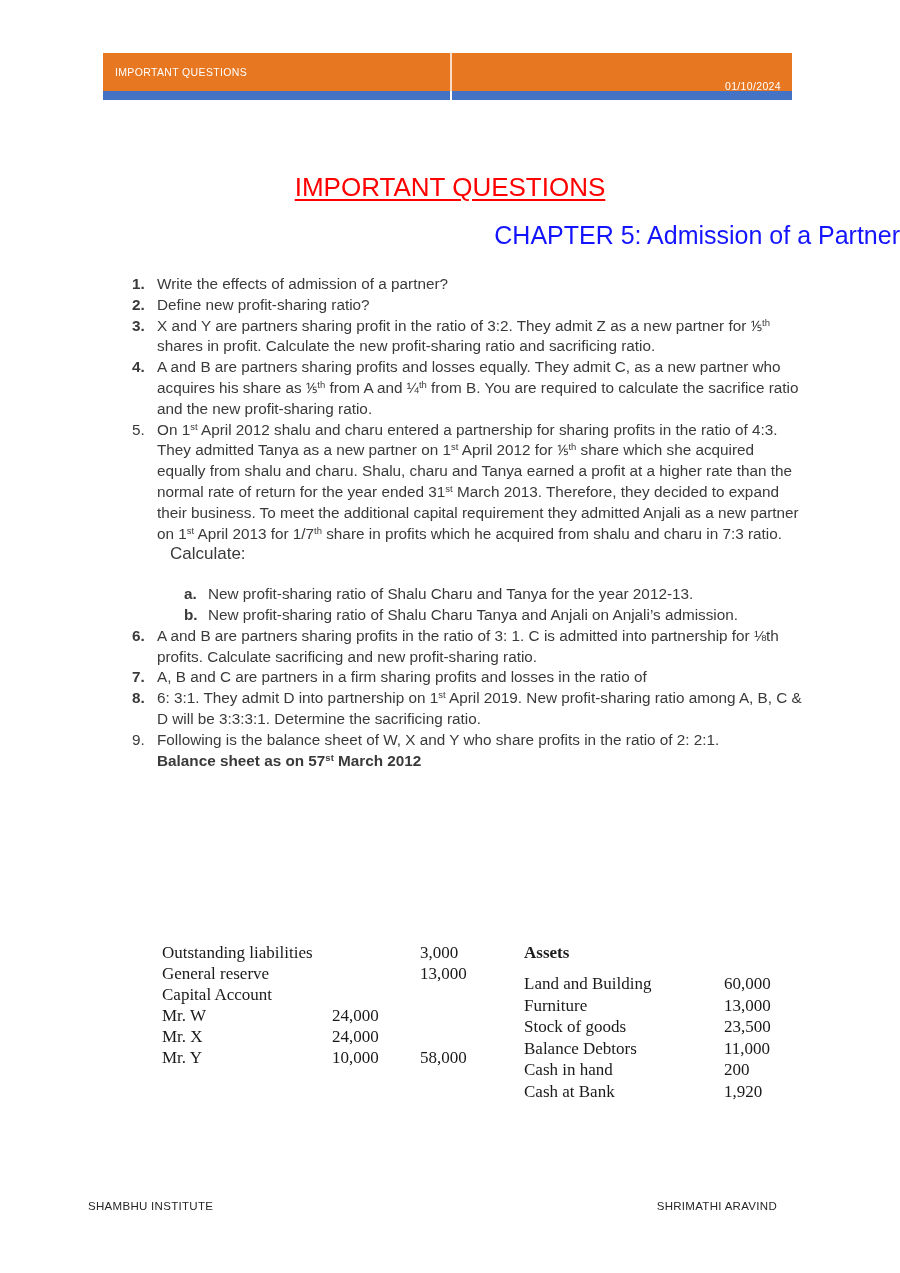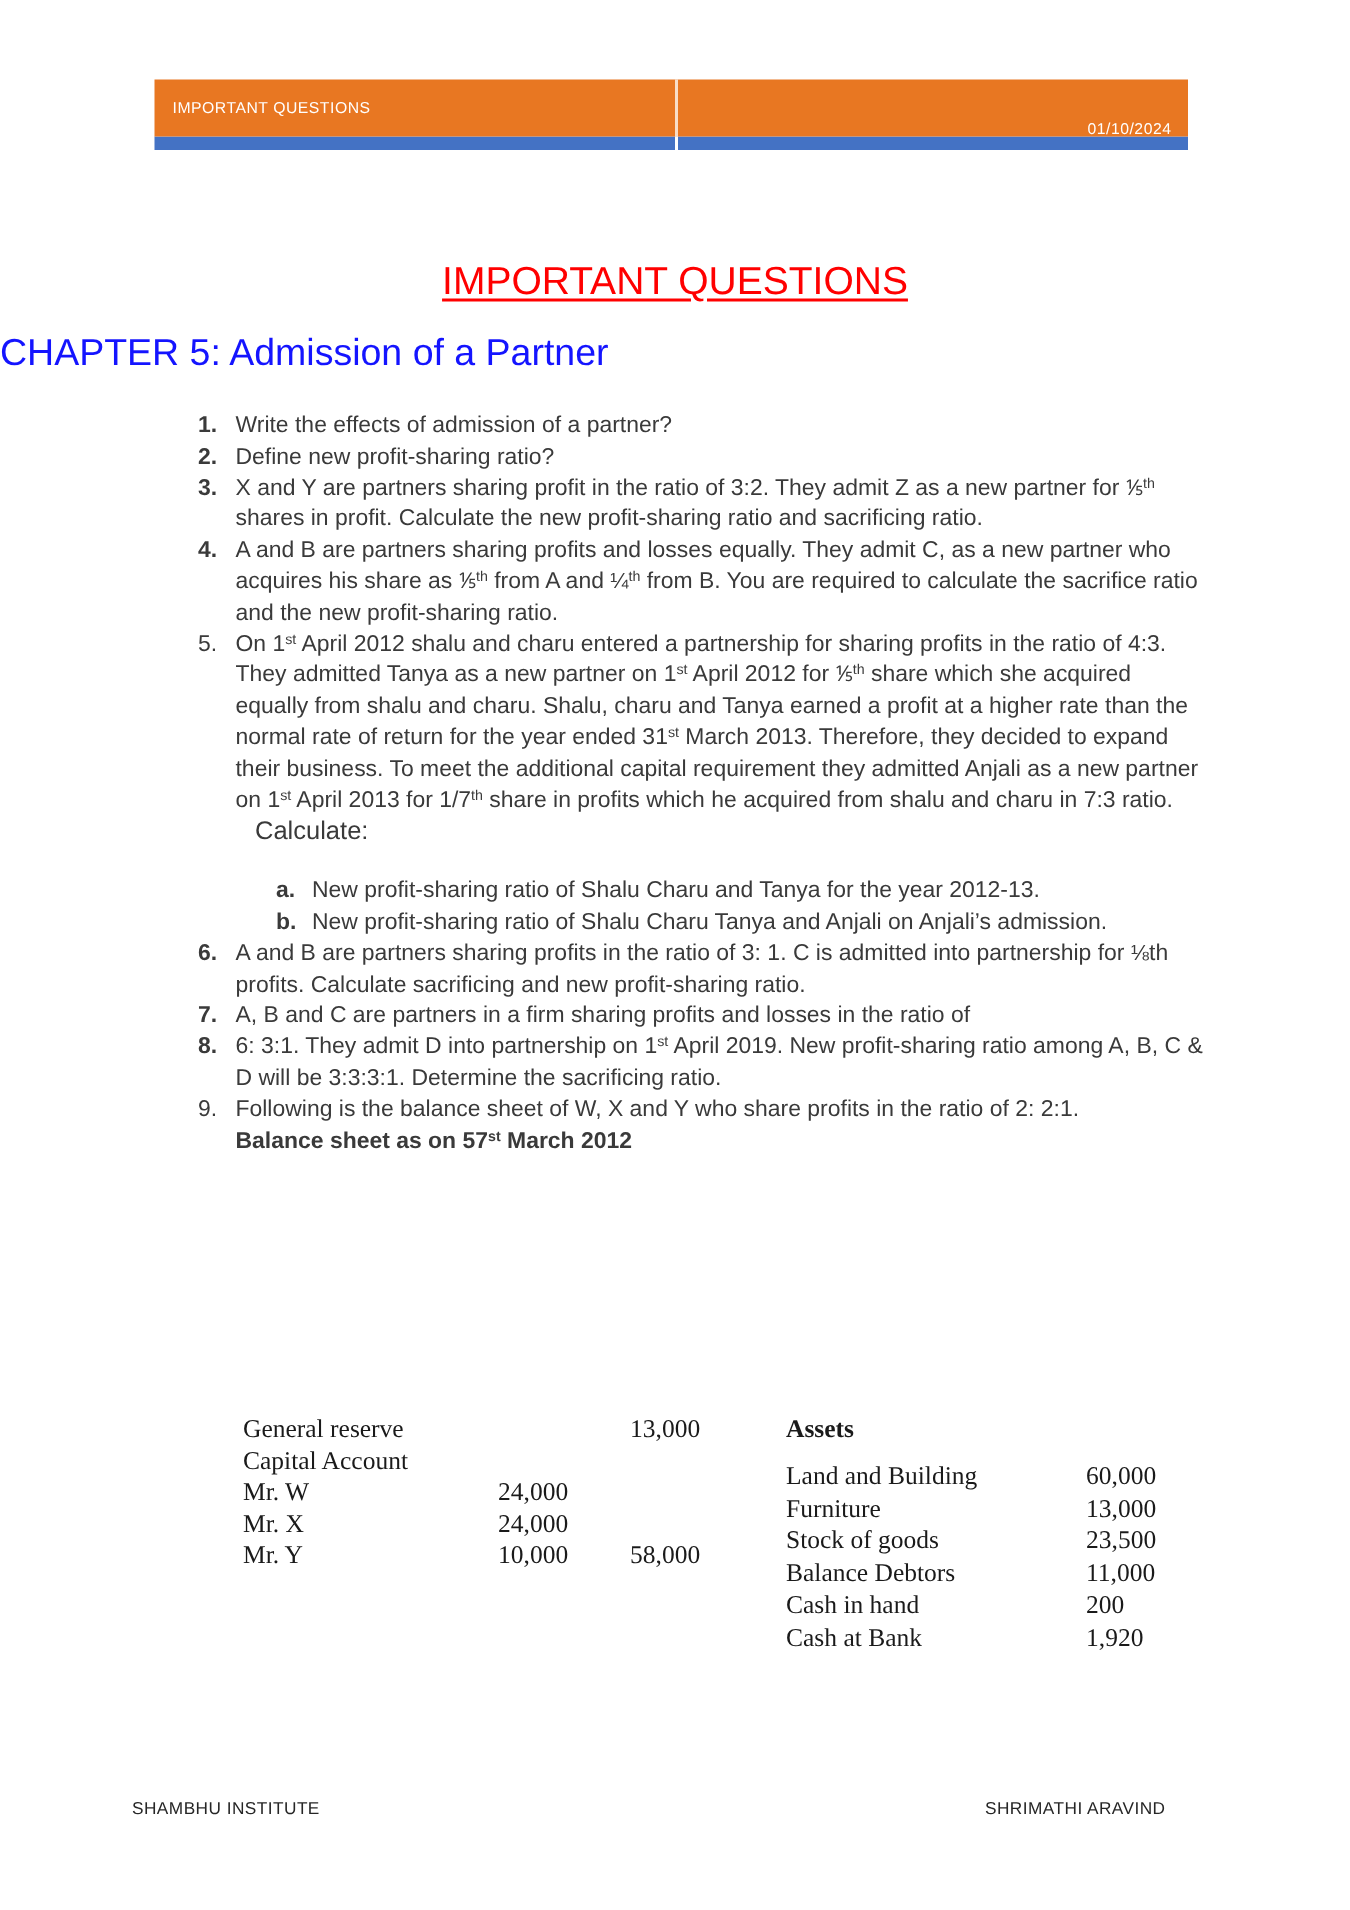--- a/index.html
+++ b/index.html
@@ -81,21 +81,21 @@
     color: #FF0000;
     text-decoration: underline;
     text-underline-offset: 3px;
     font-family: "Liberation Sans", sans-serif;
   }
   .doc-subtitle {
     position: absolute;
     top: 221px;
     left: 0;
     width: 900px;
-    text-align: left;
+    text-align: right;
     font-size: 25px;
     color: #1414FF;
     font-family: "Liberation Sans", sans-serif;
   }
 
   
   .content {
     position: absolute;
     left: 132px;
     top: 274px;
@@ -277,20 +277,25 @@
 
   <div class="bs-heading"><span>Balance sheet as on 57</span><sup class="ord">st</sup><span> March 2012</span></div>
 
 </div>
 
 <div class="balance-sheet">
   <div class="bs-cols">
 
     <div class="bs-left">
       <div class="bs-row">
+        <span class="bs-c1">Outstanding liabilities</span>
+        <span class="bs-c2"></span>
+        <span class="bs-c3">3,000</span>
+      </div>
+      <div class="bs-row">
         <span class="bs-c1">General reserve</span>
         <span class="bs-c2"></span>
         <span class="bs-c3">13,000</span>
       </div>
       <div class="bs-row">
         <span class="bs-c1">Capital Account</span>
         <span class="bs-c2"></span>
         <span class="bs-c3"></span>
       </div>
       <div class="bs-row">

